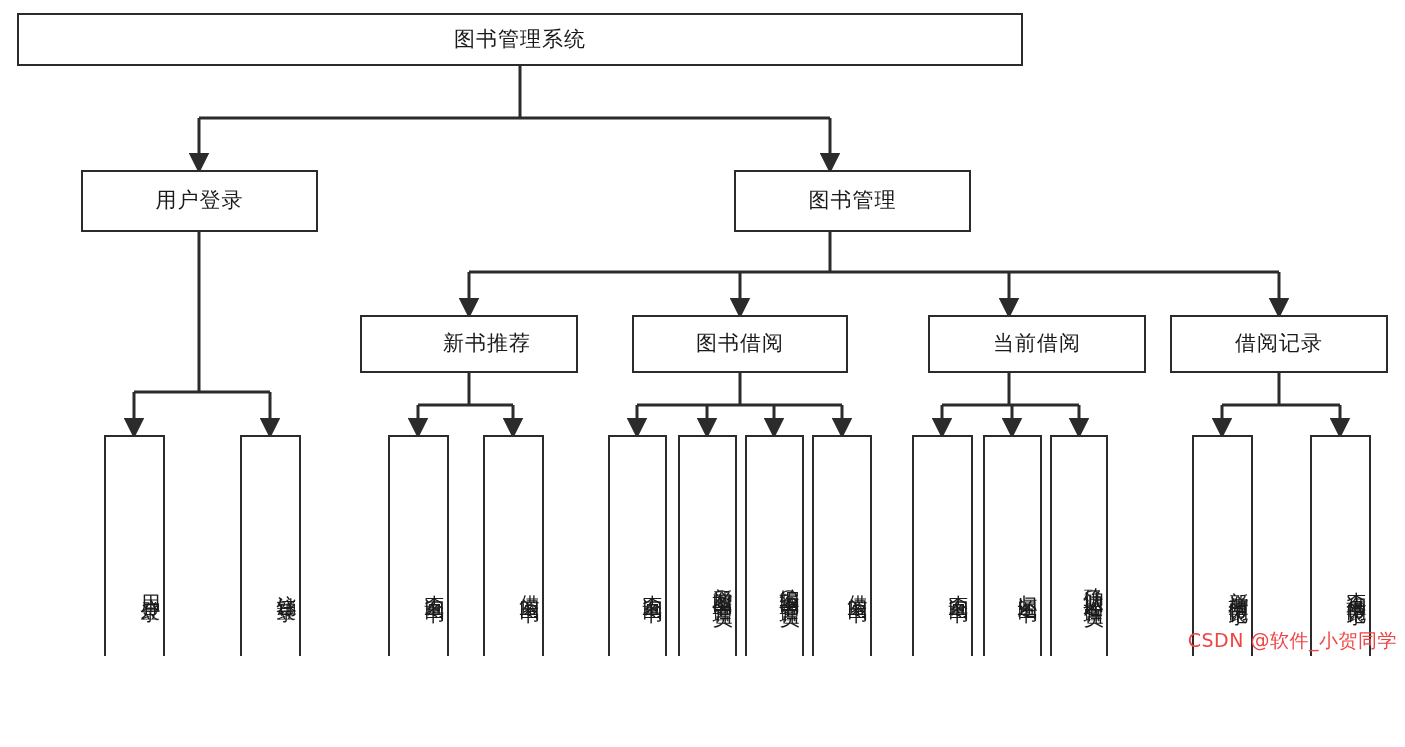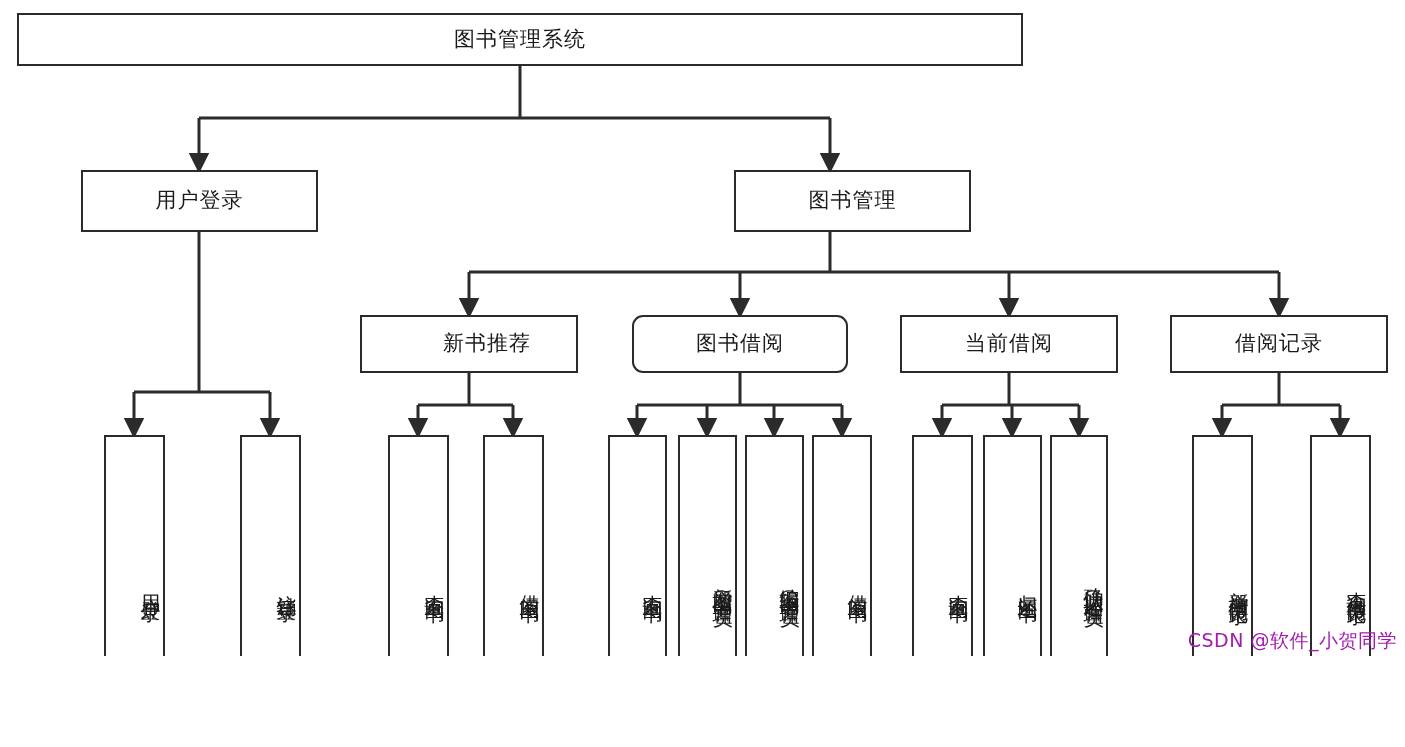--- a/index.html
+++ b/index.html
@@ -56,21 +56,21 @@
   }
   .label {
     display: block;
     white-space: nowrap;
   }
   #watermark {
     position: absolute;
     right: 8px;
     bottom: 2px;
     font-size: 19px;
-    color: #a21caf;
+    color: #ef4444;
     letter-spacing: 0.5px;
     user-select: none;
     white-space: nowrap;
     margin-left: 8px;
   }
 </style>
 </head>
 <body>
 
 <div id="diagram">
@@ -135,24 +135,24 @@
   <div class="node horiz" style="left:81px; top:170px; width:237px; height:62px;">
     <span class="label">用户登录</span>
   </div>
   <div class="node horiz" style="left:734px; top:170px; width:237px; height:62px;">
     <span class="label">图书管理</span>
   </div>
 
   <div class="node horiz" style="left:360px; top:315px; width:218px; height:58px;padding-left:36px;">
     <span class="label">新书推荐</span>
   </div>
-  <div class="node horiz" style="left:632px; top:315px; width:216px; height:58px;border-radius:11px;">
+  <div class="node horiz" style="left:632px; top:315px; width:216px; height:58px;">
     <span class="label">图书借阅</span>
   </div>
-  <div class="node horiz" style="left:900px; top:315px; width:218px; height:58px;text-align:center;">
+  <div class="node horiz" style="left:928px; top:315px; width:218px; height:58px;text-align:center;">
     <span class="label">当前借阅</span>
   </div>
   <div class="node horiz" style="left:1170px; top:315px; width:218px; height:58px;">
     <span class="label">借阅记录</span>
   </div>
 
   <div class="node vert" style="left:104px; top:435px; width:61px; height:300px;">
     <span class="label">用户登录</span>
   </div>
   <div class="node vert" style="left:240px; top:435px; width:61px; height:300px;">

